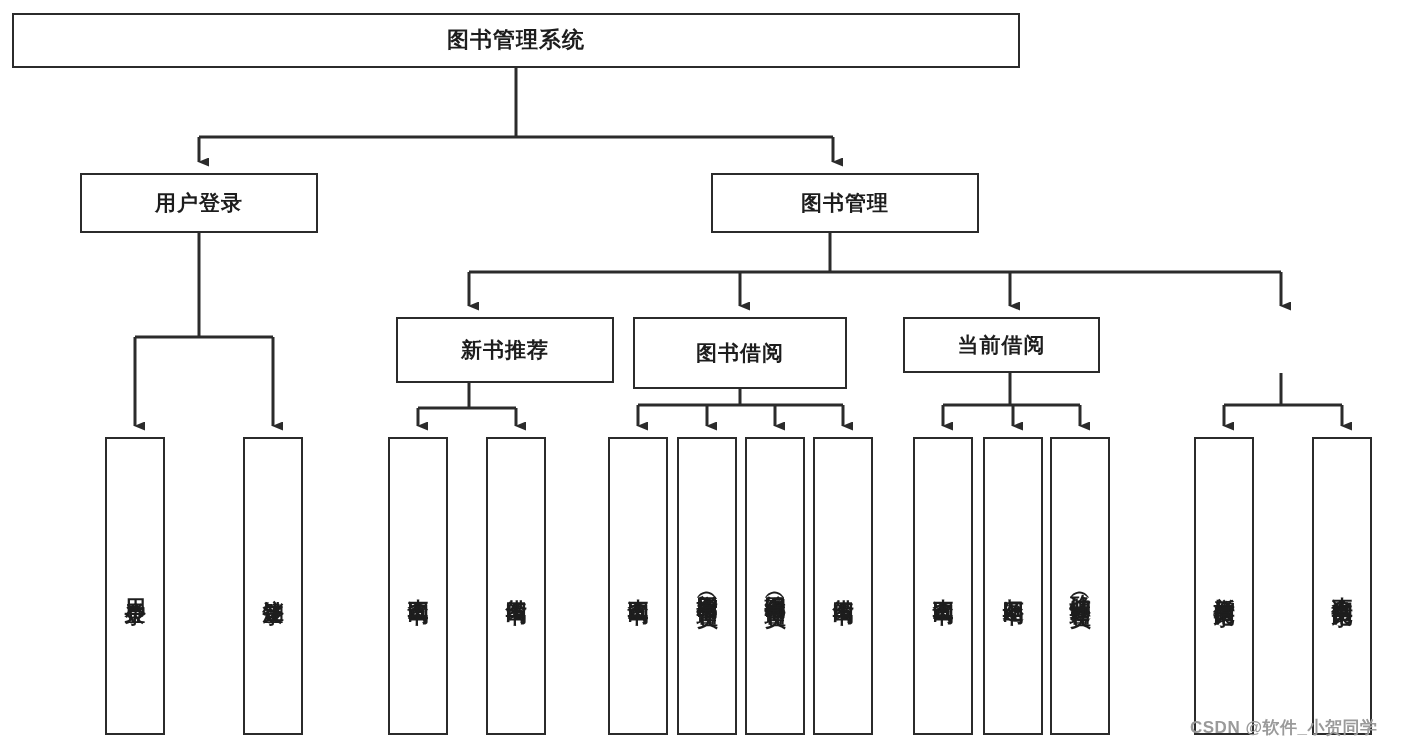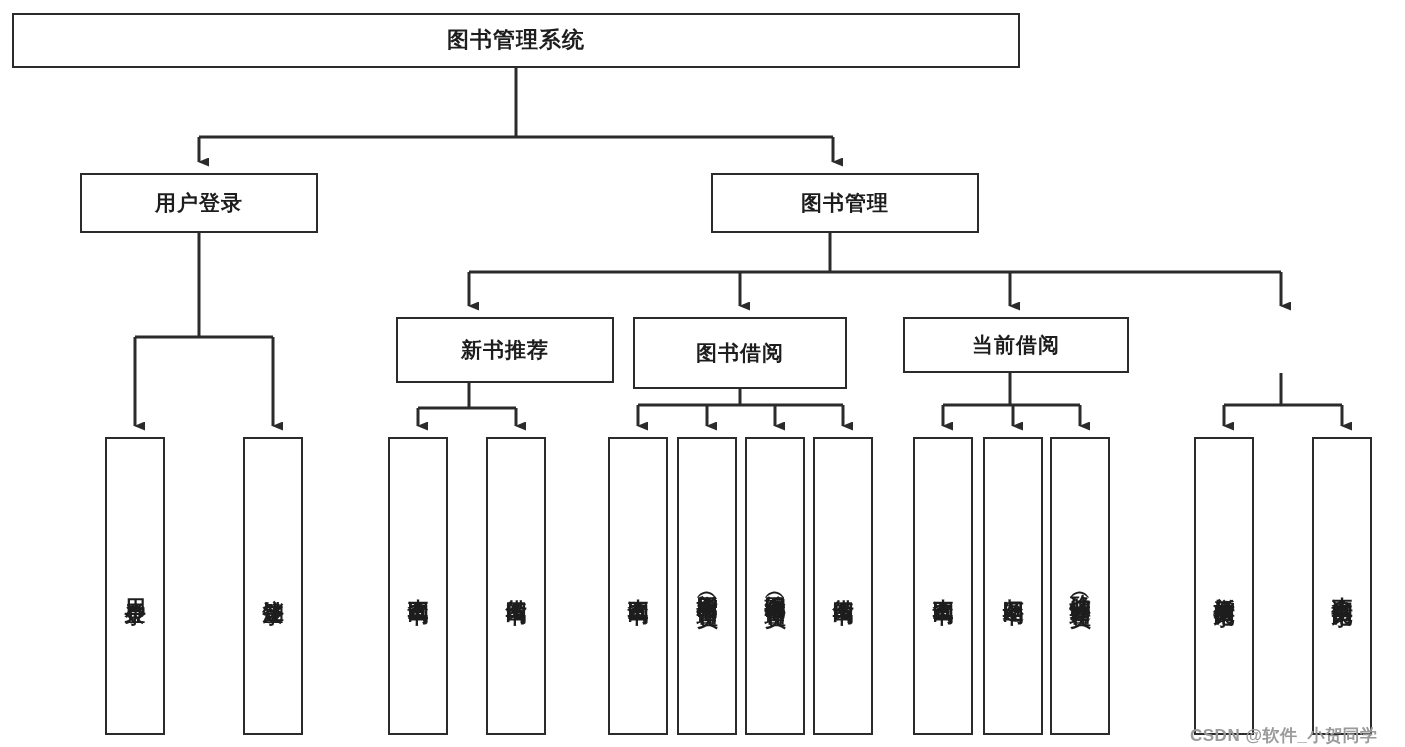--- a/index.html
+++ b/index.html
@@ -131,21 +131,21 @@
   <div class="node node-h" style="left: 711px; top: 173px; width: 268px; height: 60px;">
     <span class="label">图书管理</span>
   </div>
 
   <div class="node node-h" style="left: 360px; top: 317px; width: 218px; height: 66px; margin-left: 36px;">
     <span class="label">新书推荐</span>
   </div>
   <div class="node node-h" style="left: 633px; top: 317px; width: 214px; height: 72px;">
     <span class="label">图书借阅</span>
   </div>
-  <div class="node node-h" style="left: 903px; top: 317px; width: 226px; height: 56px;">
+  <div class="node node-h" style="left: 903px; top: 317px; width: 197px; height: 56px;">
     <span class="label">当前借阅</span>
   </div>
 
   <div class="node node-v" style="left: 105px; top: 437px; width: 60px; height: 298px;">
     <span class="label">用户登录</span>
   </div>
   <div class="node node-v" style="left: 243px; top: 437px; width: 60px; height: 298px;">
     <span class="label">注销登录</span>
   </div>
   <div class="node node-v" style="left: 388px; top: 437px; width: 60px; height: 298px;">
@@ -175,15 +175,15 @@
   <div class="node node-v" style="left: 1050px; top: 437px; width: 60px; height: 298px;">
     <span class="label">确认归还（管理员）</span>
   </div>
   <div class="node node-v" style="left: 1194px; top: 437px; width: 60px; height: 298px;">
     <span class="label">新增借阅记录</span>
   </div>
   <div class="node node-v" style="left: 1312px; top: 437px; width: 60px; height: 298px;">
     <span class="label">查询借阅记录</span>
   </div>
 
-  <div class="watermark" style="left: 1190px; top: 716px; margin-top: 8px;">CSDN @软件_小贺同学</div>
+  <div class="watermark" style="left: 1190px; top: 716px;">CSDN @软件_小贺同学</div>
 
 </div>
 
 </body></html>

